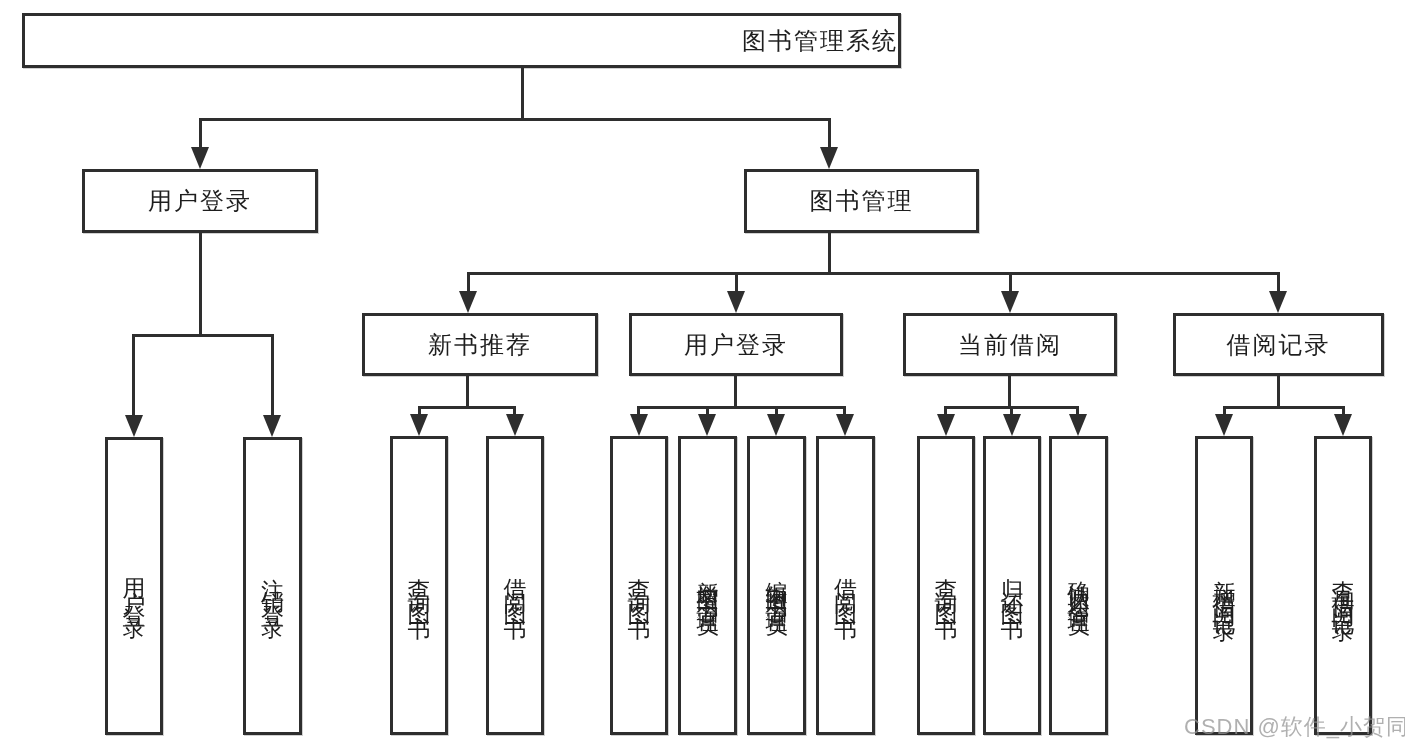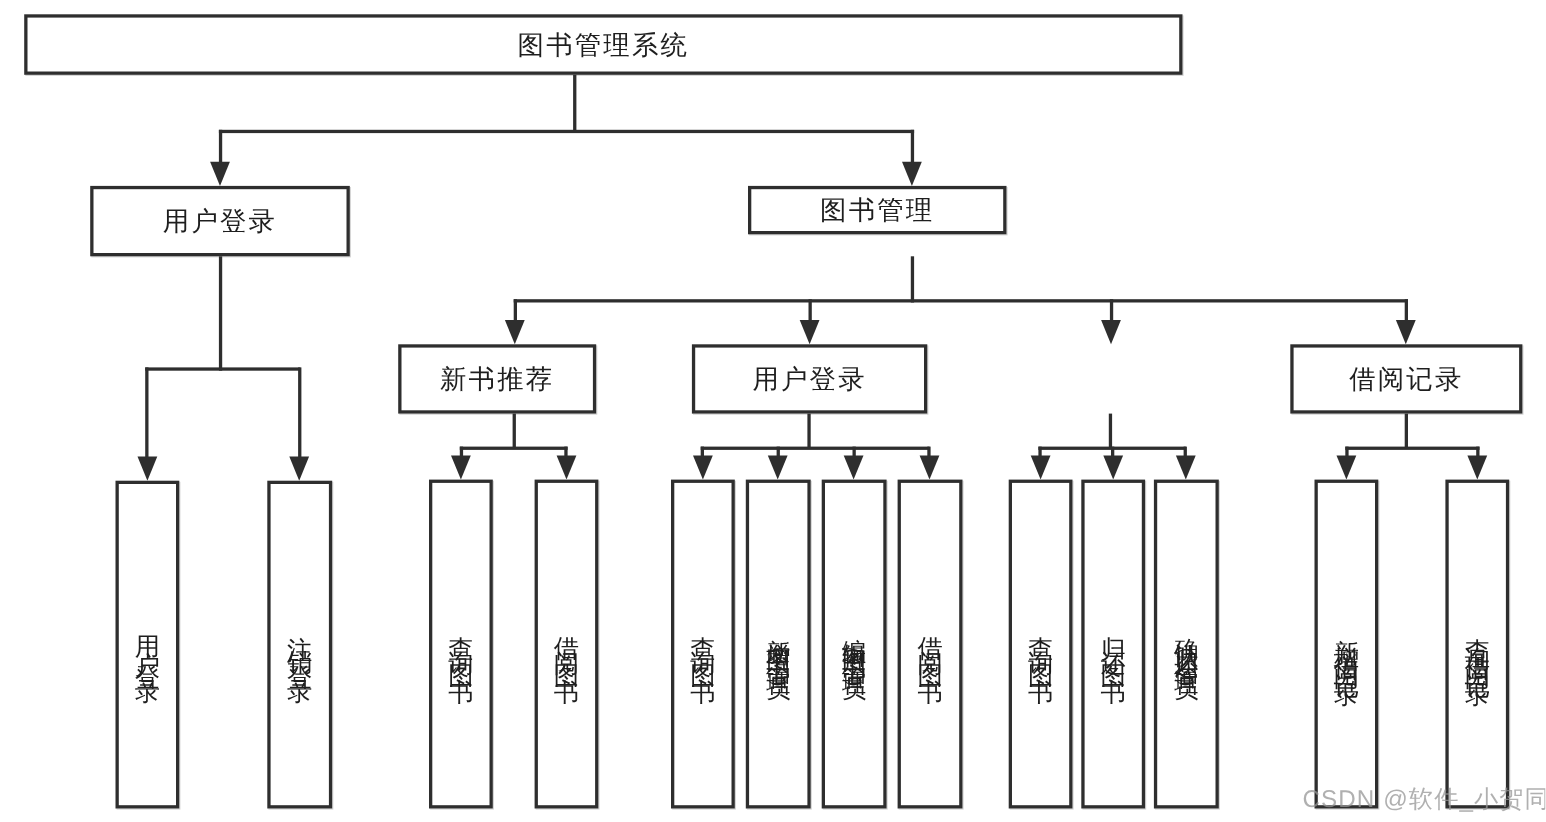--- a/index.html
+++ b/index.html
@@ -31,35 +31,35 @@
     position:absolute; left:1184px; top:712px; z-index:5;
     font-size:22px; color:rgba(150,150,150,0.75); letter-spacing:1px;
     white-space:nowrap;
   }
 </style>
 </head>
 <body>
 
 <div class="canvas">
 
-  <div class="node" style="left:22px; top:13px; width:1053px; height:55px;">
+  <div class="node" style="left:22px; top:13px; width:879px; height:55px;justify-content:flex-end;">
     <span class="lbl">图书管理系统</span>
   </div>
 
   <div class="vline" style="left:521px; top:68px; width:3px; height:52px;"></div>
   <div class="hline" style="left:199px; top:118px; width:632px; height:3px;"></div>
   <div class="vline" style="left:199px; top:118px; width:3px; height:33px;"></div>
   <div class="arrow" style="left:191px; top:147px;"></div>
   <div class="vline" style="left:828px; top:118px; width:3px; height:33px;"></div>
   <div class="arrow" style="left:820px; top:147px;"></div>
 
   <div class="node" style="left:82px; top:169px; width:236px; height:64px;">
     <span class="lbl">用户登录</span>
   </div>
-  <div class="node" style="left:680px; top:169px; width:235px; height:44px;">
+  <div class="node" style="left:744px; top:169px; width:235px; height:64px;">
     <span class="lbl">图书管理</span>
   </div>
 
   <div class="vline" style="left:199px; top:233px; width:3px; height:104px;"></div>
   <div class="hline" style="left:132px; top:334px; width:141px; height:3px;"></div>
   <div class="vline" style="left:132px; top:334px; width:3px; height:83px;"></div>
   <div class="arrow" style="left:125px; top:415px;"></div>
   <div class="vline" style="left:271px; top:334px; width:3px; height:83px;"></div>
   <div class="arrow" style="left:263px; top:415px;"></div>
 
@@ -74,25 +74,28 @@
   <div class="hline" style="left:467px; top:272px; width:813px; height:3px;"></div>
   <div class="vline" style="left:467px; top:272px; width:3px; height:21px;"></div>
   <div class="arrow" style="left:459px; top:291px;"></div>
   <div class="vline" style="left:735px; top:272px; width:3px; height:21px;"></div>
   <div class="arrow" style="left:727px; top:291px;"></div>
   <div class="vline" style="left:1009px; top:272px; width:3px; height:21px;"></div>
   <div class="arrow" style="left:1001px; top:291px;"></div>
   <div class="vline" style="left:1277px; top:272px; width:3px; height:21px;"></div>
   <div class="arrow" style="left:1269px; top:291px;"></div>
 
-  <div class="node" style="left:362px; top:313px; width:180px; height:63px;">
+  <div class="node" style="left:362px; top:313px; width:236px; height:63px;">
     <span class="lbl">新书推荐</span>
   </div>
   <div class="node" style="left:629px; top:313px; width:214px; height:63px;">
     <span class="lbl">用户登录</span>
+  </div>
+  <div class="node" style="left:903px; top:313px; width:214px; height:63px;">
+    <span class="lbl">当前借阅</span>
   </div>
   <div class="node" style="left:1173px; top:313px; width:211px; height:63px;">
     <span class="lbl">借阅记录</span>
   </div>
 
   <div class="vline" style="left:466px; top:376px; width:3px; height:32px;"></div>
   <div class="hline" style="left:418px; top:406px; width:98px; height:3px;"></div>
   <div class="vline" style="left:418px; top:406px; width:3px; height:12px;"></div>
   <div class="arrow" style="left:410px; top:414px;"></div>
   <div class="vline" style="left:513px; top:406px; width:3px; height:12px;"></div>

